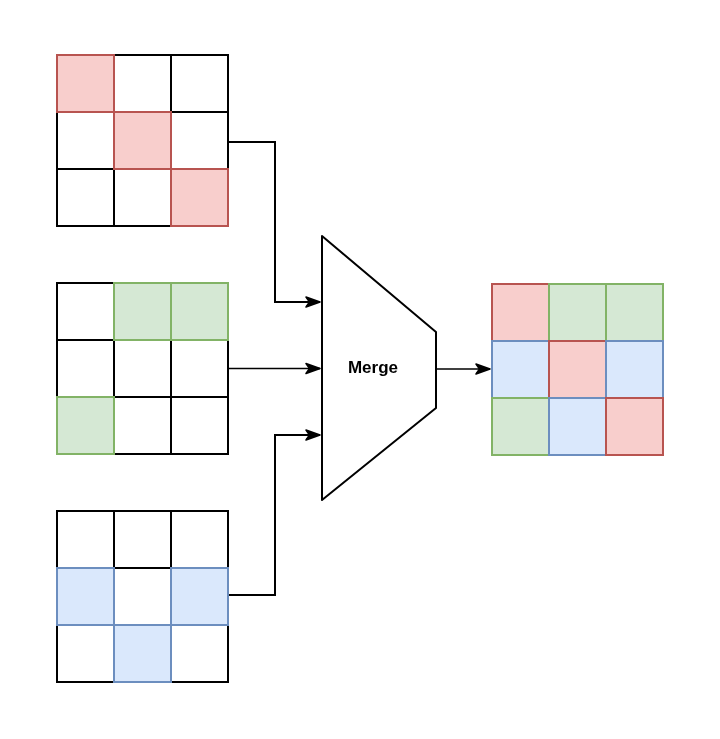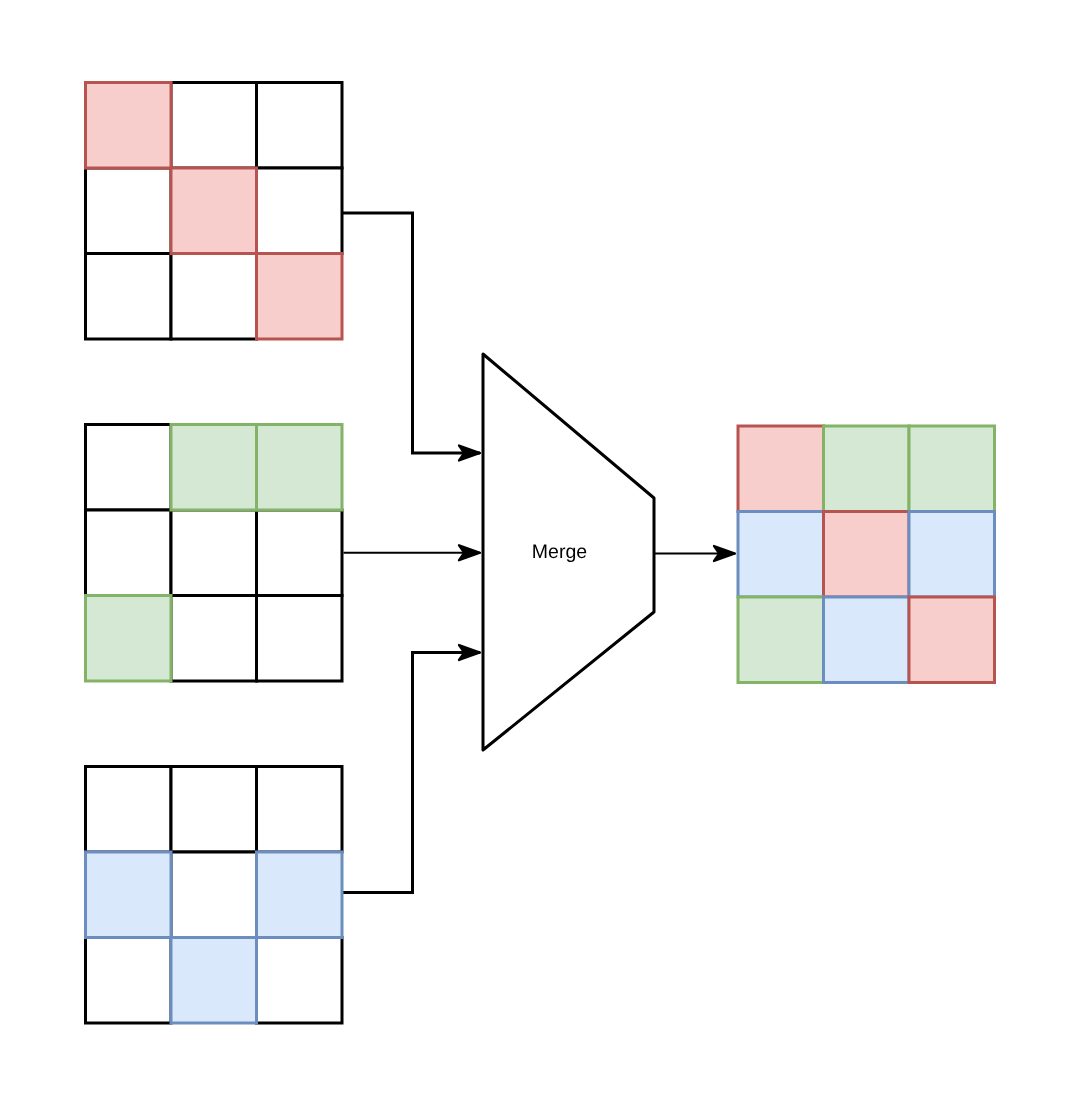--- a/index.html
+++ b/index.html
@@ -30,25 +30,26 @@
   .grid-red-pos    { left: 55px;  top: 53px;  }
   .grid-green-pos  { left: 55px;  top: 281px; }
   .grid-blue-pos   { left: 55px;  top: 509px; }
   .grid-merged-pos { left: 490px; top: 282px; }
   .merge-label {
     position: absolute;
     left: 322px;
     top: 357px;
     width: 102px;
     text-align: center;
-    font-size: 13px;
+    font-size: 17px;
     line-height: 22px;
     color: #000000;
     z-index: 2;
     user-select: none;
+    font-weight: bold;
   }
 </style>
 </head>
 <body>
 
 <div class="canvas">
 
   <svg class="overlay" width="720" height="739" viewBox="0 0 720 739">
     <defs>
       <marker id="arrowhead" markerUnits="userSpaceOnUse" markerWidth="18" markerHeight="14" refX="15.5" refY="6.5" orient="auto">

